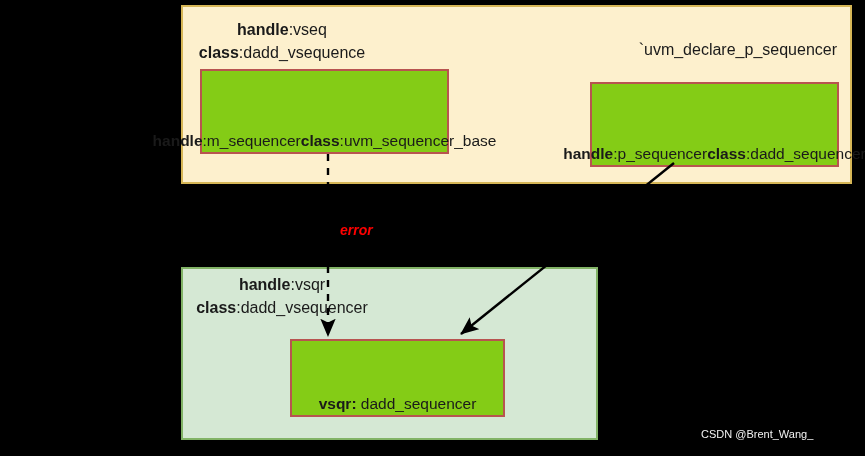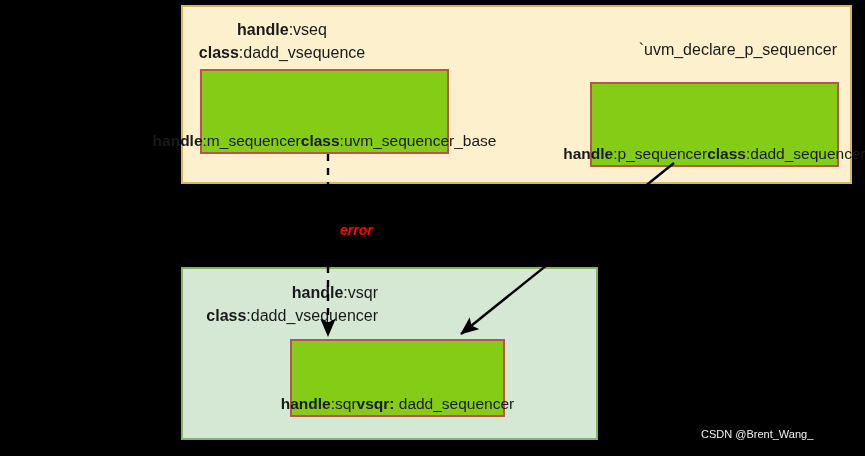--- a/index.html
+++ b/index.html
@@ -62,21 +62,21 @@
 
   .group-label {
     position: absolute;
     color: #1a1a1a;
     font-size: 16px;
     line-height: 1.42;
     white-space: nowrap;
     text-align: center;
   }
   .vseq-label { left: 186px; top: 19px; width: 192px; }
-  .vsqr-label { left: 186px; top: 282px; width: 192px; text-align: right; }
+  .vsqr-label { left: 186px; top: 274px; width: 192px; }
   .decl-label { left: 594px; top: 39px; width: 243px; text-align: right; }
 
   .error-label {
     position: absolute;
     left: 340px;
     top: 222px;
     color: #ff0000;
     font-size: 14px;
     font-weight: bold;
     white-space: nowrap;
@@ -130,21 +130,20 @@
     <div class="line"><b>class</b><span>:dadd_sequencer</span></div>
   </div>
 
   <div class="container-box vsqr-container"></div>
   <div class="group-label vsqr-label">
     <div><b>handle</b><span>:vsqr</span></div>
     <div><b>class</b><span>:dadd_vsequencer</span></div>
   </div>
 
   <div class="entity-box sqr-box">
-    <div class="line"><b>handle</b><span>:sqr</span></div>
     <div class="line"><b>vsqr:</b><span> dadd_sequencer</span></div>
   </div>
 
   <svg class="arrow-layer" viewBox="0 0 865 456">
     <defs>
       <marker id="arrowhead" markerWidth="9" markerHeight="9" refX="7.2" refY="3.2" orient="auto">
         <path d="M0,0 L7.6,3.2 L0,6.4 L1.6,3.2 z" fill="#000000"></path>
       </marker>
     </defs>
 

